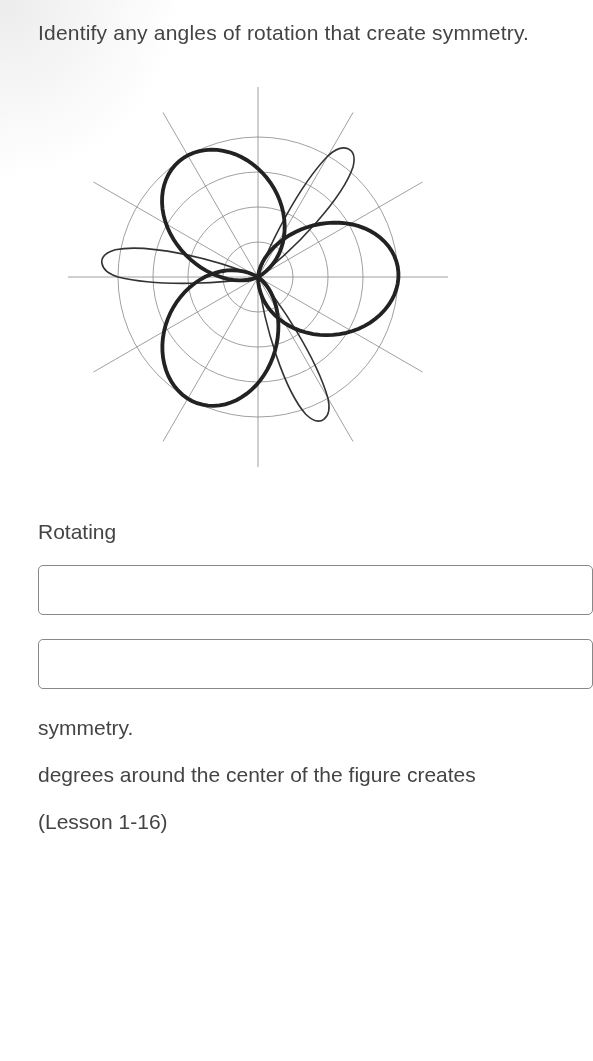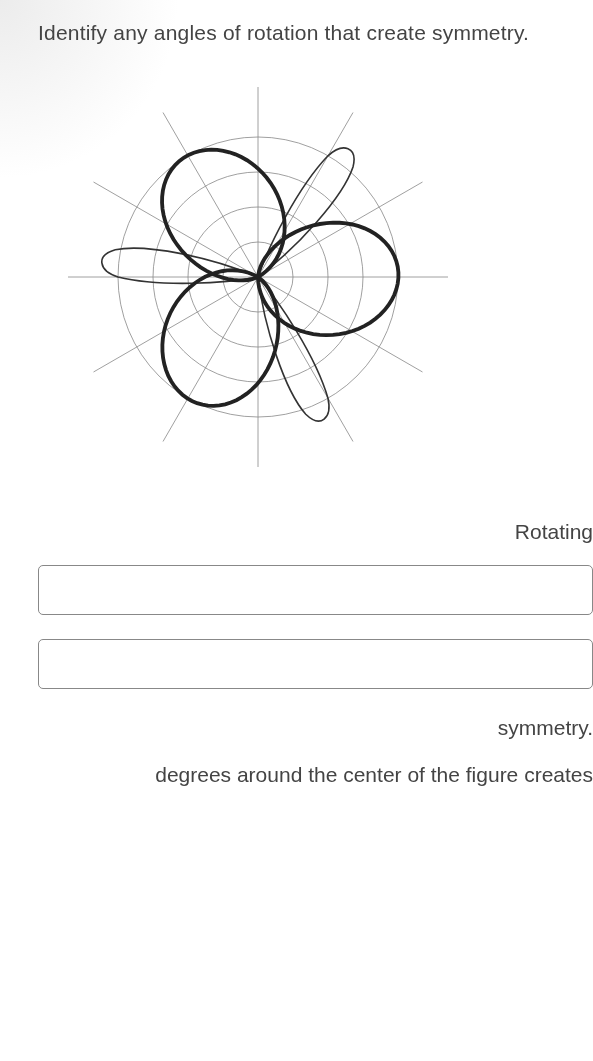--- a/index.html
+++ b/index.html
@@ -18,21 +18,21 @@
     .gradient-corner {
       position: absolute;
       top: 0;
       left: 0;
       width: 180px;
       height: 180px;
       background: radial-gradient(ellipse at top left, rgba(200,200,200,0.35) 0%, rgba(255,255,255,0) 70%);
       pointer-events: none;
     }
     .content {
-      padding: 18px 0 30px 38px;
+      padding: 18px 12px 30px 38px;
       position: relative;
     }
     .question-text {
       font-size: 21px;
       color: #444;
       letter-spacing: 0.2px;
       line-height: 1.4;
       margin-bottom: 30px;
     }
     .figure-container {
@@ -45,21 +45,20 @@
       font-size: 21px;
       color: #444;
       margin-bottom: 40px;
       line-height: 1.4;
     }
     .sentence-text {
       font-size: 21px;
       color: #444;
       margin-bottom: 18px;
       line-height: 1.4;
-      text-align: right;
     }
     .input-field {
       width: 555px;
       height: 50px;
       border: 1px solid #888;
       border-radius: 5px;
       font-size: 18px;
       padding: 0 12px;
       margin-bottom: 24px;
       background: #fff;
@@ -133,14 +132,15 @@
 
   <input type="text" class="input-field" value="" style="">
 
 
   <input type="text" class="input-field" value="" style="">
 
   <div class="sentence-text">symmetry.</div>
 
   <div class="sentence-text">degrees around the center of the figure creates</div>
 
+  <div class="lesson-ref">(Lesson 1-16)</div>
 
 </div>
 
 </body></html>

